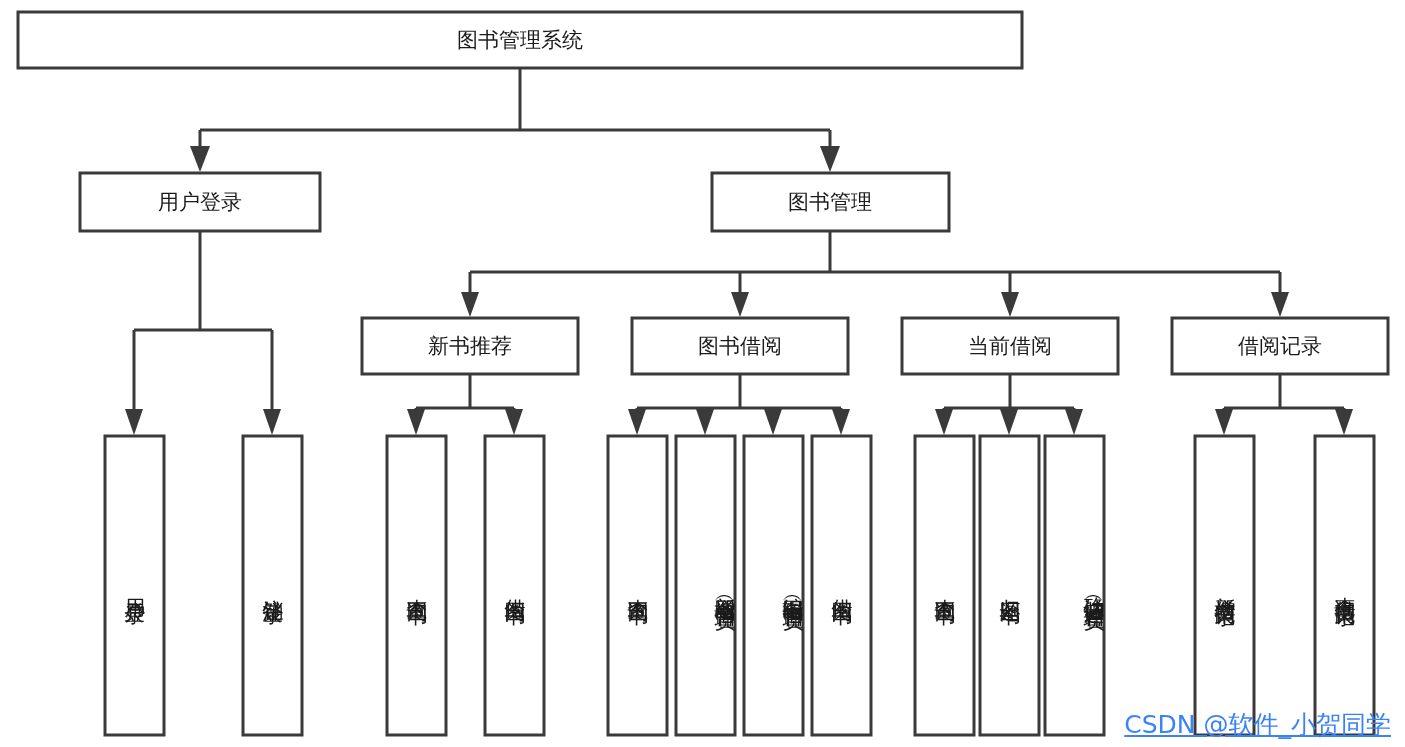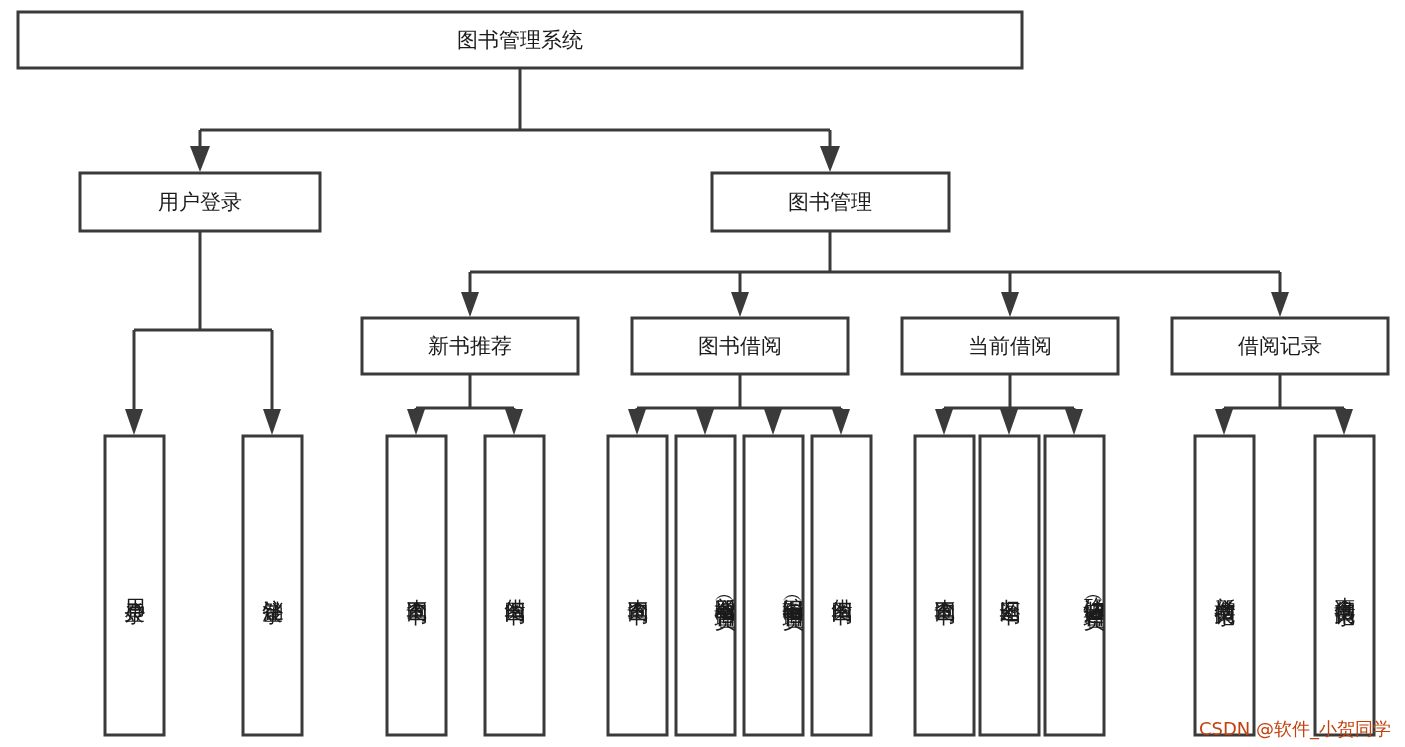--- a/index.html
+++ b/index.html
@@ -58,23 +58,24 @@
     line-height: 1;
     white-space: nowrap;
     text-align: center;
     pointer-events: none;
   }
   .watermark {
     position: absolute;
     right: 14px;
     bottom: 6px;
     font-family: "DejaVu Sans", "Liberation Sans", sans-serif;
-    font-size: 18px;
-    color: #c2410c;
+    font-size: 25px;
+    color: #3b82f6;
     white-space: nowrap;
+    text-decoration: underline;
   }
 </style>
 </head>
 <body>
 
 <div id="diagram-root">
 
   <svg class="flow" viewBox="0 0 1405 747">
     <g>
 

